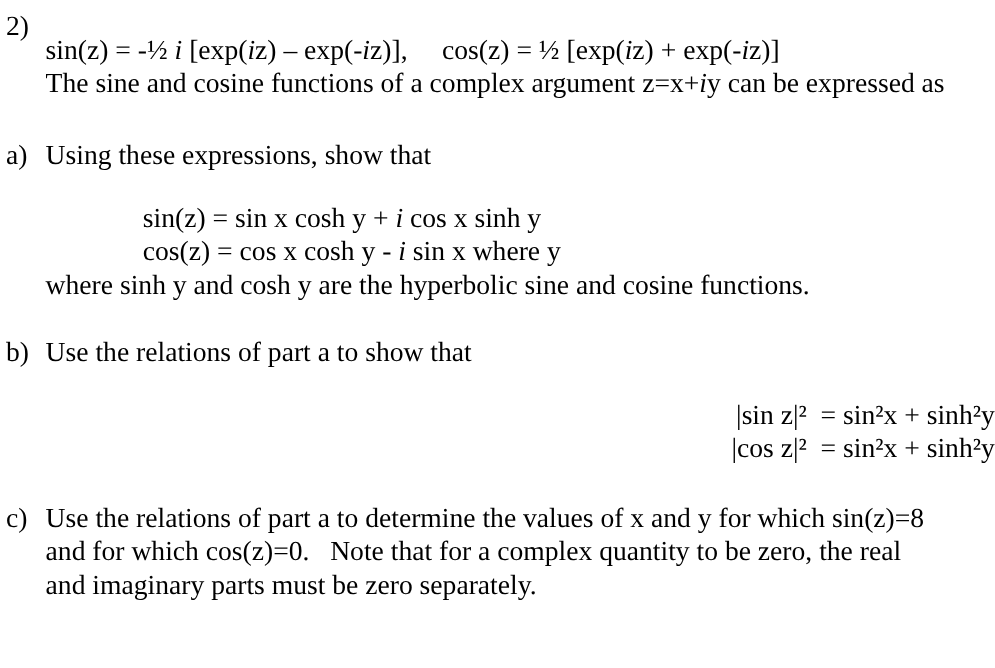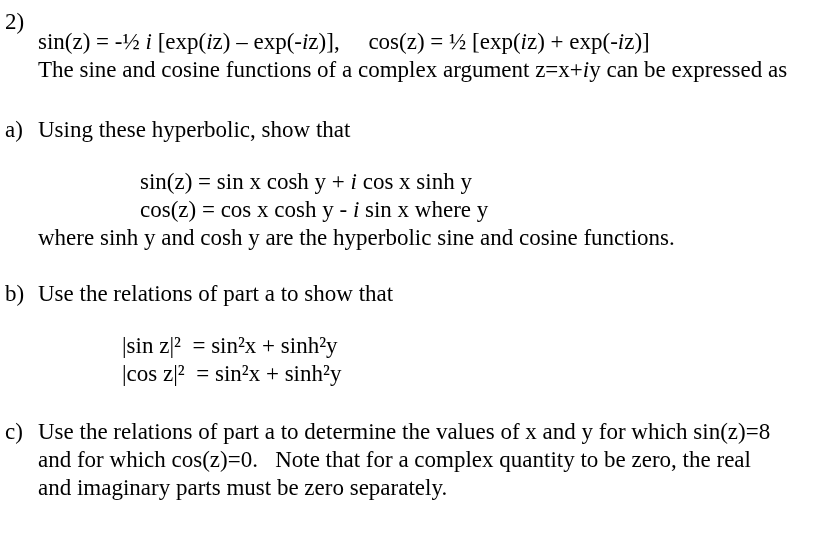--- a/index.html
+++ b/index.html
@@ -31,43 +31,43 @@
     min-width: 0;
   }
   .line {
     white-space: pre-wrap;
   }
   .it {
     font-style: italic;
   }
   .eq-def { margin-top: 20px; }
   .item-a { margin-top: 32px; }
-  .eq-block-a { margin-top: 24px; margin-left: 102px; }
+  .eq-block-a { margin-top: 24px; margin-left: 81px; }
   .note-line { }
   .item-b { margin-top: 28px; }
-  .eq-block-b { margin-top: 24px; margin-left: 84px; }
+  .eq-block-b { margin-top: 24px; margin-left: 64px; text-align: right; }
   .item-c { margin-top: 30px; }
 </style>
 </head>
 <body>
 
 <div>
 
   <div class="item item-2">
     <span class="label">2)</span>
     <div class="content">
       <div class="line eq-def"><span>sin(z) = -½ </span><span class="it">i</span><span> [exp(</span><span class="it">i</span><span>z) – exp(-</span><span class="it">i</span><span>z)],     cos(z) = ½ [exp(</span><span class="it">i</span><span>z) + exp(-</span><span class="it">i</span><span>z)]</span></div>
       <div class="line"><span>The sine and cosine functions of a complex argument z=x+</span><span class="it">i</span><span>y can be expressed as</span></div>
     </div>
   </div>
 
   <div class="item item-a">
     <span class="label">a)</span>
     <div class="content">
-      <div class="line">Using these hyperbolic, show that</div>
+      <div class="line">Using these expressions, show that</div>
       <div class="eq-block-a">
         <div class="line"><span>sin(z) = sin x cosh y + </span><span class="it">i</span><span> cos x sinh y</span></div>
         <div class="line"><span>cos(z) = cos x cosh y - </span><span class="it">i</span><span> sin x where y</span></div>
       </div>
       <div class="line note-line">where sinh y and cosh y are the hyperbolic sine and cosine functions.</div>
     </div>
   </div>
 
   <div class="item item-b">
     <span class="label">b)</span>

